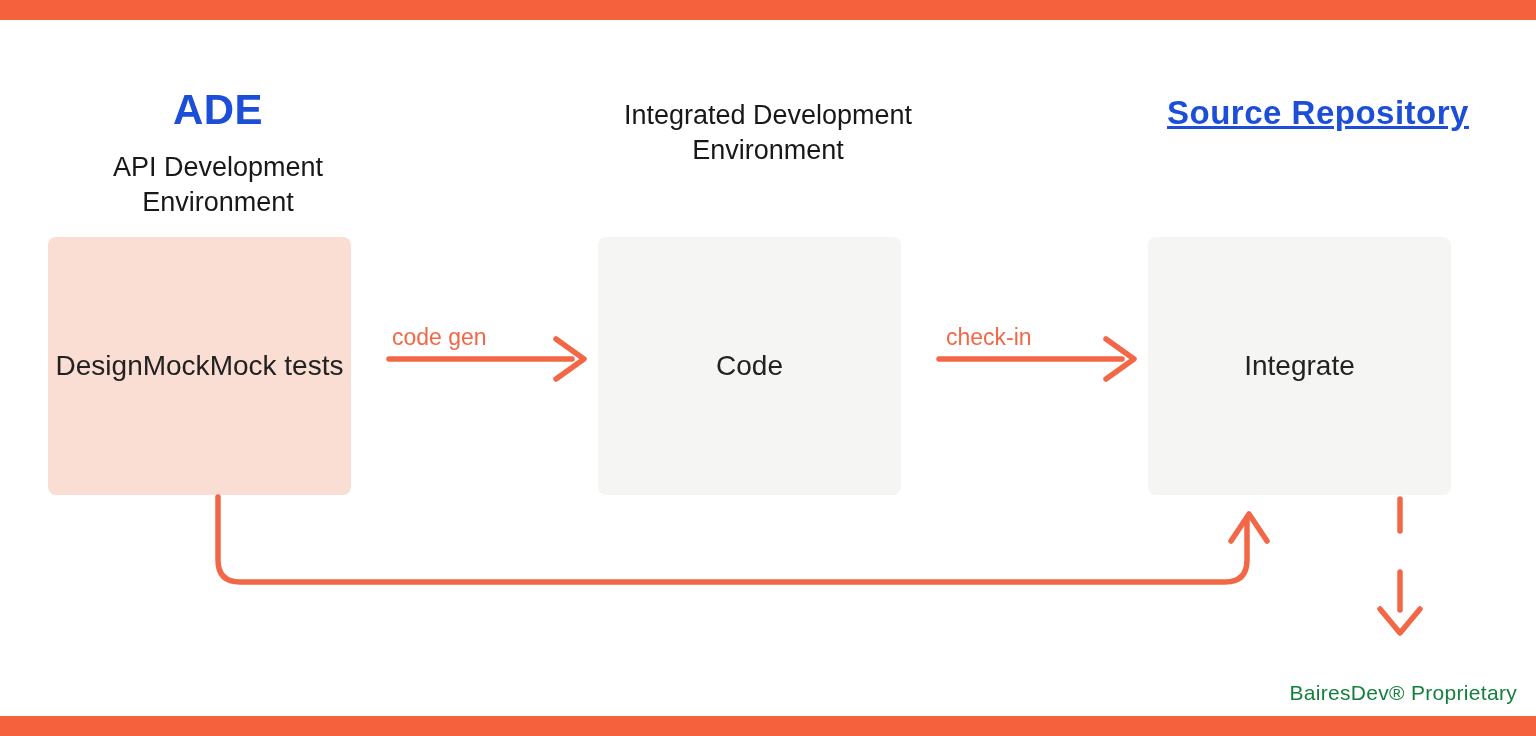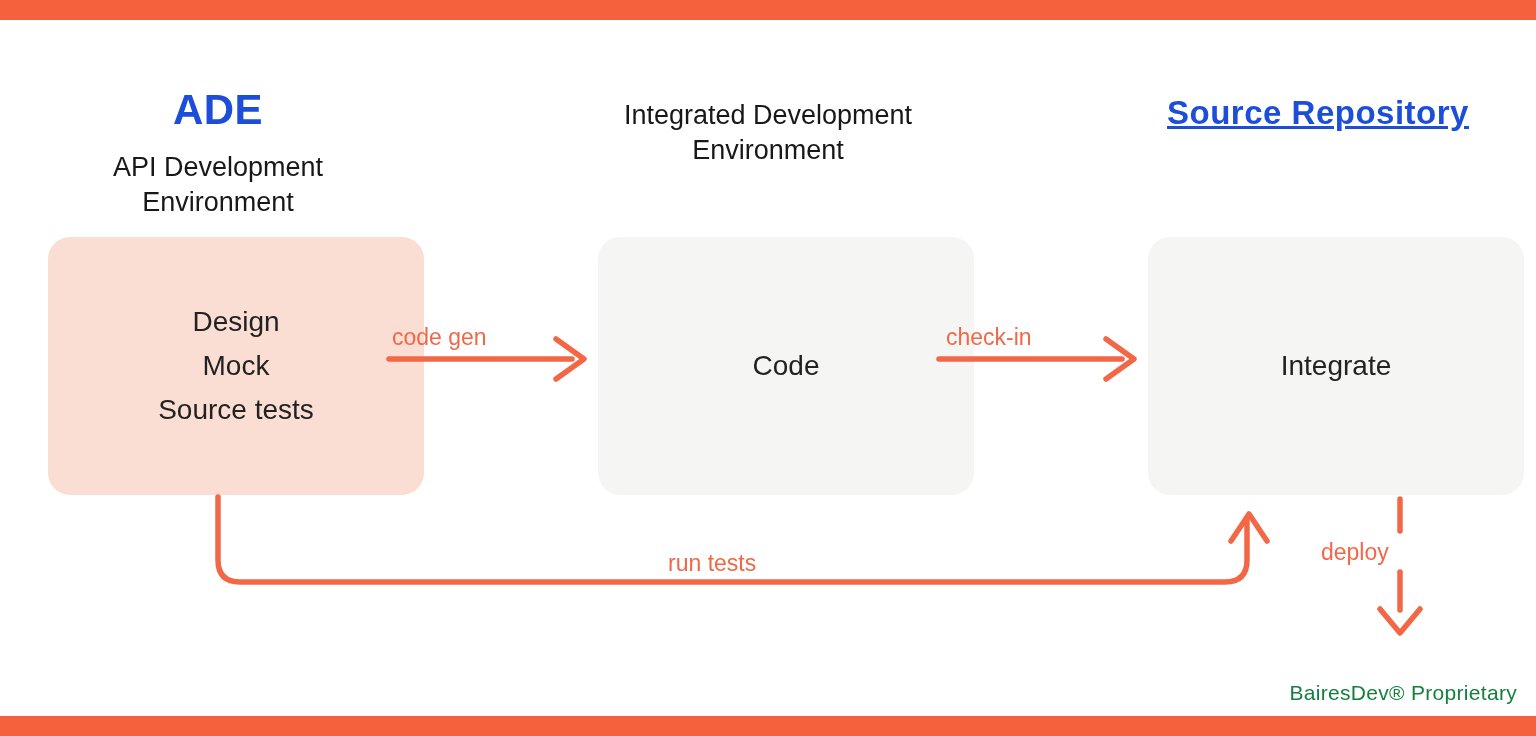--- a/index.html
+++ b/index.html
@@ -50,25 +50,25 @@
     line-height: 35px;
     font-weight: 400;
   }
   .head-ade { left: 48px; }
   .head-ide { left: 598px; }
   .head-src { left: 1148px; }
 
   .node-box {
     position: absolute;
     top: 237px;
-    width: 376px;
+    width: 303px;
     height: 258px;
-    border-radius: 22px;
+    border-radius: 8px;
     display: flex;
-    flex-direction: column;
+    flex-direction: row;
     justify-content: center;
     align-items: center;
     color: #222222;
     font-size: 28px;
     line-height: 44px;
   }
   .box-ade { left: 48px;  background: #FBDED3; }
   .box-ide { left: 598px; background: #F5F5F4; }
   .box-src { left: 1148px; background: #F5F5F4; }
 
@@ -115,21 +115,21 @@
     <div class="subtitle">Integrated Development Environment</div>
   </div>
 
   <div class="col-head head-src">
     <div class="title twoline">Source Repository</div>
   </div>
 
   <div class="node-box box-ade">
     <div class="box-line">Design</div>
     <div class="box-line">Mock</div>
-    <div class="box-line">Source tests</div>
+    <div class="box-line">Mock tests</div>
   </div>
 
   <div class="node-box box-ide">
     <div class="box-line">Code</div>
   </div>
 
   <div class="node-box box-src">
     <div class="box-line">Integrate</div>
   </div>
 
@@ -148,20 +148,18 @@
     </g>
     <g stroke="#F26847" stroke-width="5.5" fill="none" stroke-linecap="round" stroke-linejoin="round">
       <line x1="1400" y1="499" x2="1400" y2="531"></line>
       <line x1="1400" y1="572" x2="1400" y2="610"></line>
       <polyline points="1380,609 1400,633 1420,609"></polyline>
     </g>
   </svg>
 
   <div class="arrow-label label-code-gen">code gen</div>
   <div class="arrow-label label-check-in">check-in</div>
-  <div class="arrow-label label-run-tests">run tests</div>
-  <div class="arrow-label label-deploy">deploy</div>
 
   <div class="footer-note">BairesDev® Proprietary</div>
 
   <div class="accent-bar bottom"></div>
 
 </div>
 
 </body></html>

